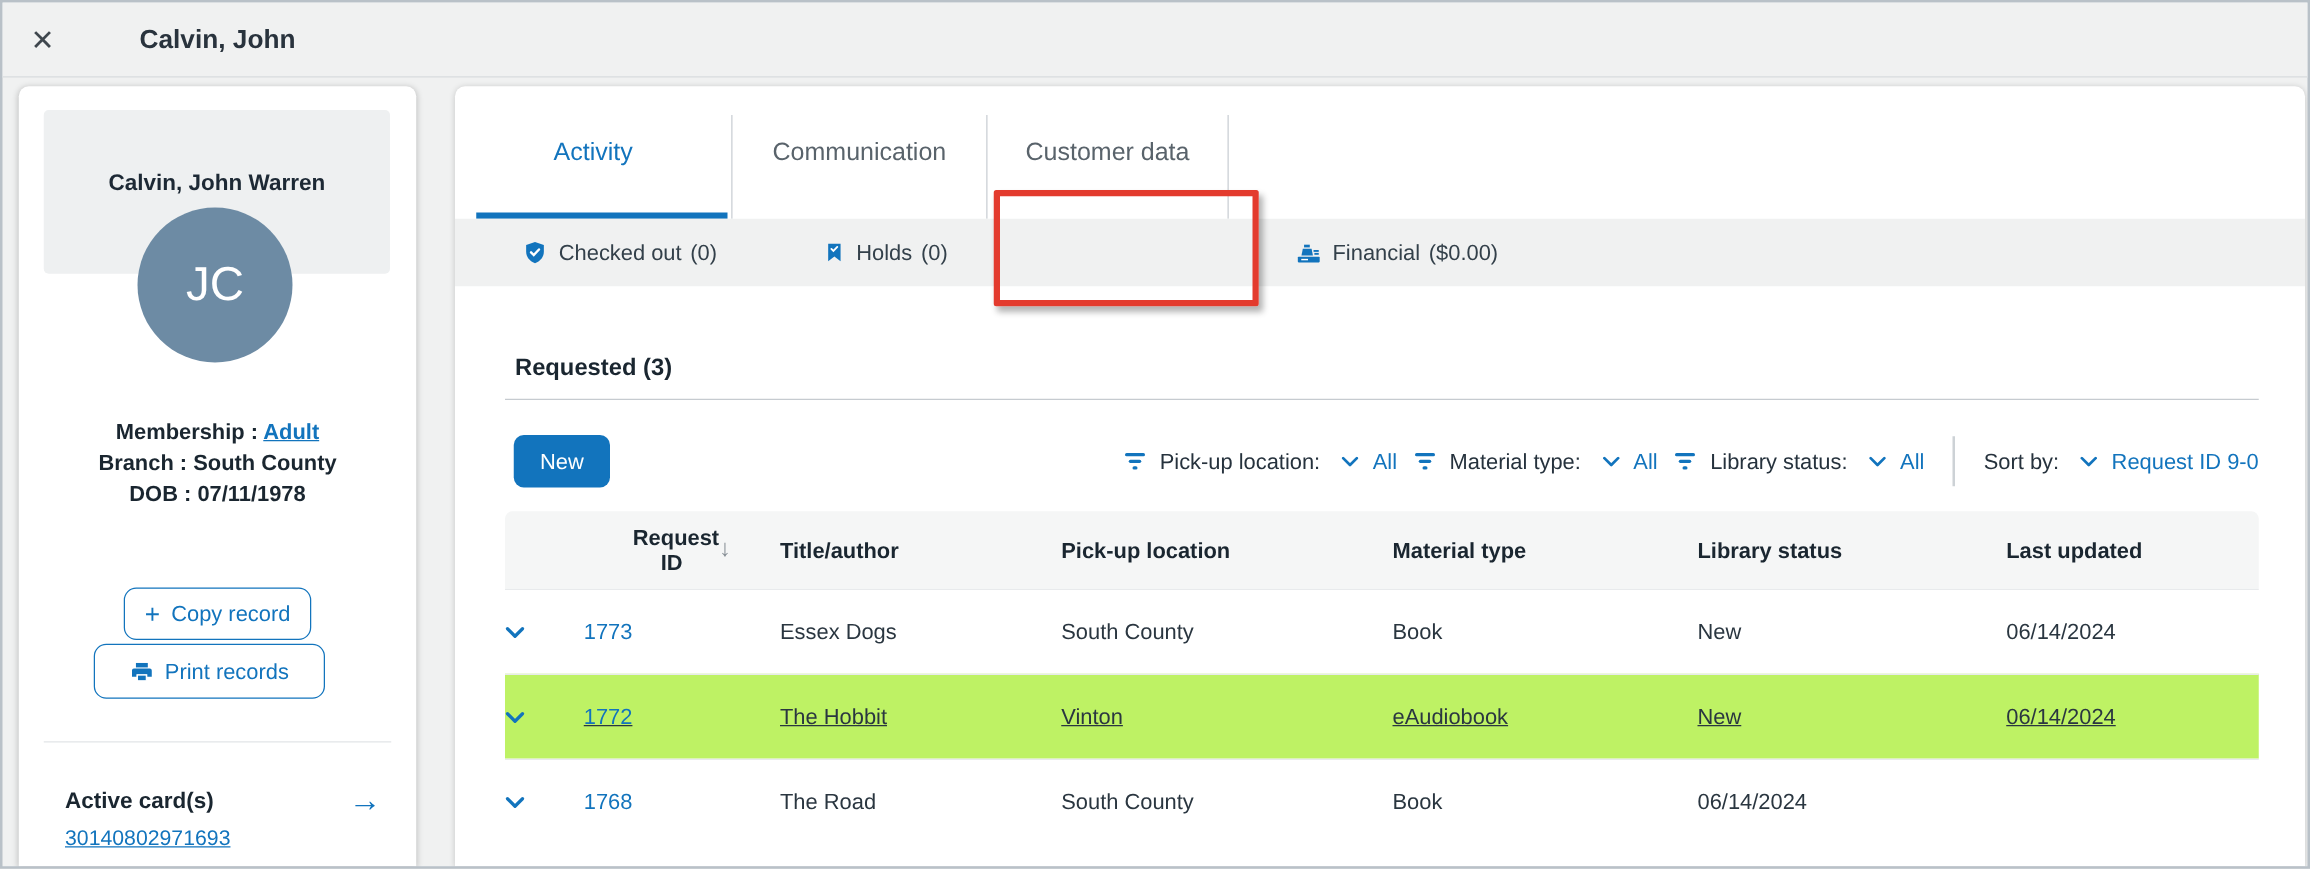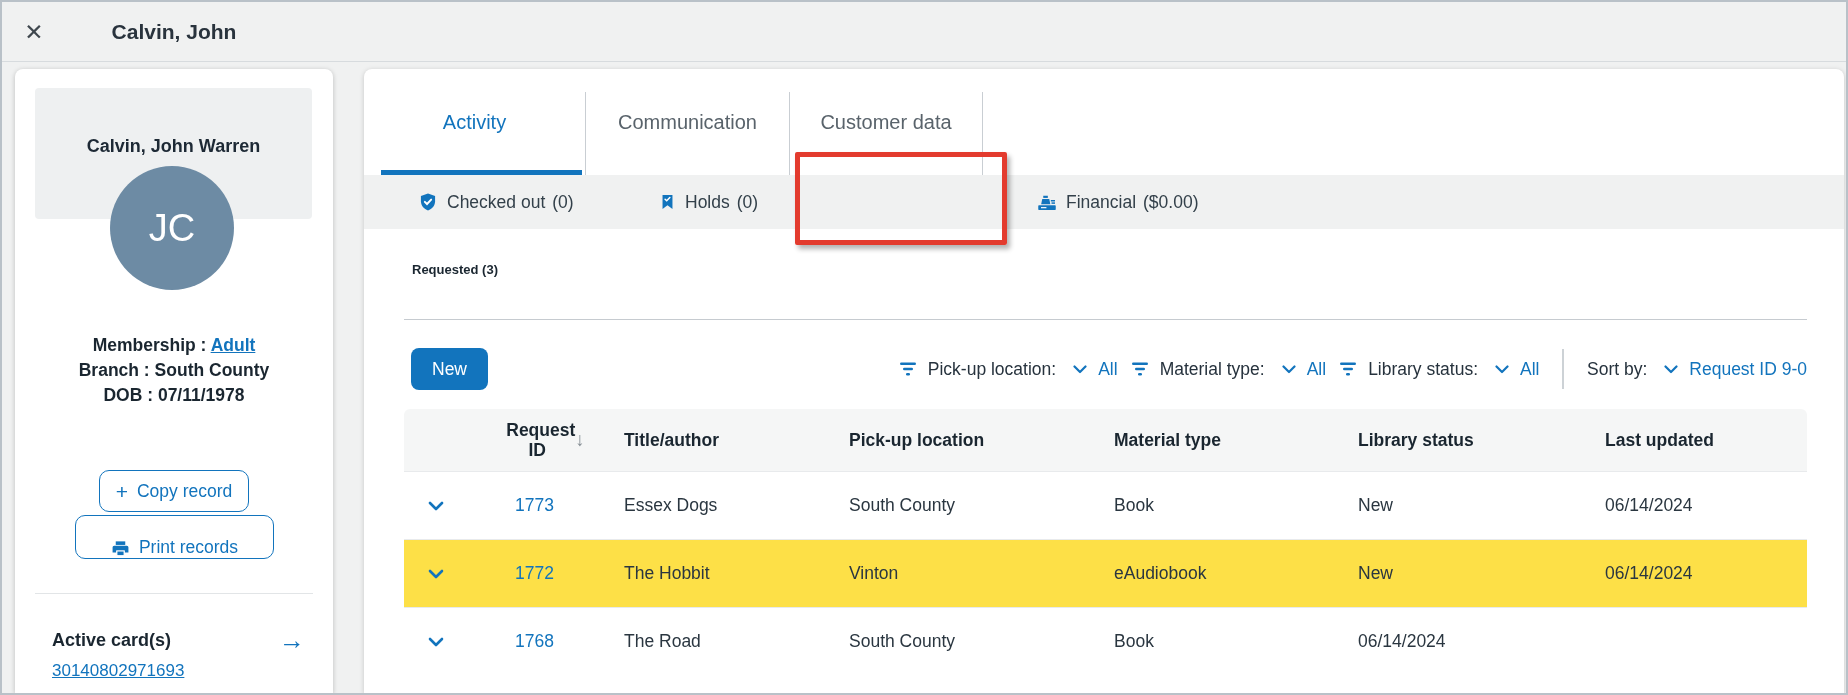--- a/index.html
+++ b/index.html
@@ -22,21 +22,21 @@
   .namebox{position:absolute; left:20px; top:19px; width:277px; height:131px; background:#eef0f1; border-radius:4px;}
   .fullname{position:absolute; left:0; top:48px; width:100%; text-align:center; font-size:18px; font-weight:700; color:var(--darker);}
   .avatar{position:absolute; left:95px; top:97px; width:124px; height:124px; border-radius:50%; background:#6d8ba4;
           display:flex; align-items:center; justify-content:center; color:#fff; font-size:38px; z-index:2;}
   .details{position:absolute; left:0; top:264px; width:100%; text-align:center; font-size:17.5px; font-weight:700;
            line-height:25px; color:#1a2630;}
   .details a{color:var(--blue); text-decoration:underline; cursor:pointer;}
   .btn-outline{position:absolute; background:#fff; border:1.5px solid var(--blue); border-radius:10px; color:var(--blue);
                font-size:17.5px; font-family:inherit; display:flex; align-items:center; justify-content:center; gap:9px; cursor:pointer;}
   .btn-copy{left:84px; top:401px; width:150px; height:42px;}
-  .btn-print{left:60px; top:446px; width:199px; height:44px;align-items:flex-end;}
+  .btn-print{left:60px; top:446px; width:185px; height:44px;}
   .plus-glyph{font-size:21px; line-height:1;}
   .side-div{position:absolute; left:20px; right:20px; top:524px; border-top:1px solid #e2e5e7;}
   .cards-row{position:absolute; left:37px; right:28px; top:558px; display:flex; align-items:center; justify-content:space-between;}
   .cards-label{font-size:18px; font-weight:700; color:#1a2630;}
   .arrow-right{color:var(--blue); font-size:26px; line-height:1; cursor:pointer;}
   .cardnum{position:absolute; left:37px; top:592px; font-size:17px; color:var(--blue); text-decoration:underline; cursor:pointer;}
   
   .panel{position:absolute; left:362px; top:67px; width:1480px; bottom:0; background:#fff;
          border-radius:8px 8px 0 0; box-shadow:0 1px 5px rgba(0,0,0,.18);padding-left:48px;}
   .tabs{position:absolute; left:0; top:0; width:100%; height:106px; display:flex;}
@@ -48,40 +48,40 @@
   .tab.active::after{content:""; position:absolute; left:17px; right:3px; bottom:0; height:5px; background:var(--blue);}
   .band{position:absolute; left:0; top:106px; width:100%; height:54px; background:var(--band);}
   .subtab{position:absolute; top:0; height:54px; display:flex; align-items:center; gap:9px; font-size:17.5px;
           color:#33404a; cursor:pointer;}
   .subtab .cnt{margin-left:-2px;}
   .st-co{left:54px;} .st-holds{left:295px;}
   .st-req{left:438px; width:205px; justify-content:center; color:var(--blue); border-bottom:5px solid var(--blue);}
   .st-fin{left:673px;}
   .hl-box{position:absolute; left:431px; top:83px; width:212px; height:93px; border:5px solid var(--red);
           border-radius:2px; box-shadow:3px 4px 5px rgba(0,0,0,.3); z-index:5; pointer-events:none;}
-  .sec-title{position:absolute; left:48px; top:193px; font-size:13px; font-weight:700; color:#1a2630;}
+  .sec-title{position:absolute; left:48px; top:215px; font-size:19px; font-weight:700; color:#1a2630;}
   .content-div{position:absolute; left:40px; width:1403px; top:250px; border-top:1.5px solid #c6cbd0;}
   .toolbar{position:absolute; left:40px; width:1403px; top:277px; height:46px; display:flex; align-items:center;}
   .btn-new{margin-left:7px; height:42px; padding:0 21px; background:var(--blue); color:#fff; border:none;
            border-radius:8px; font-size:17.5px; font-family:inherit; cursor:pointer;}
   .filters{margin-left:auto; display:flex; align-items:center; gap:13px;}
   .fgroup{display:flex; align-items:center; gap:11px;}
   .flabel{font-size:17.5px; color:#26323d;}
   .fall{font-size:17.5px; color:var(--blue); cursor:pointer;}
   .chev{display:flex; cursor:pointer; margin-left:6px;}
   .vsep{width:1.5px; height:40px; background:#cdd2d6; margin:0 10px;}
   .sortval{font-size:17.5px; color:var(--blue); cursor:pointer;}
   
   .tbl{position:absolute; left:40px; width:1403px; top:340px;}
   .trow{display:grid; grid-template-columns:63px 135px 225px 265px 244px 247px 224px; align-items:center;}
   .thead{height:62px; background:#f5f6f6; border-radius:6px 6px 0 0; font-weight:700; color:#1a2630; font-size:17.5px;}
   .tr{height:68px; font-size:17.5px; color:#2a3640; border-top:1px solid var(--rowline); background:#fff;}
-  .tr.alt{background:#fde047;}
+  .tr.alt{background:#bef264;text-decoration:underline;}
   .cell{padding-left:22px;}
-  .c-center{display:flex; align-items:center; justify-content:center; padding-left:0;}
+  .c-center{display:flex; align-items:center; justify-content:flex-start; padding-left:0;}
   .idhead{display:flex; align-items:center; justify-content:center; gap:7px; text-align:center; line-height:20px; cursor:pointer;}
   .idhead .w{width:62px;}
   .sort-arrow{font-size:19px; color:#878f96; font-weight:400;}
   .idlink{color:var(--blue); cursor:pointer;}
   .expander{cursor:pointer; display:flex;}
 </style>
 </head>
 <body>
 
 <div class="canvas">

